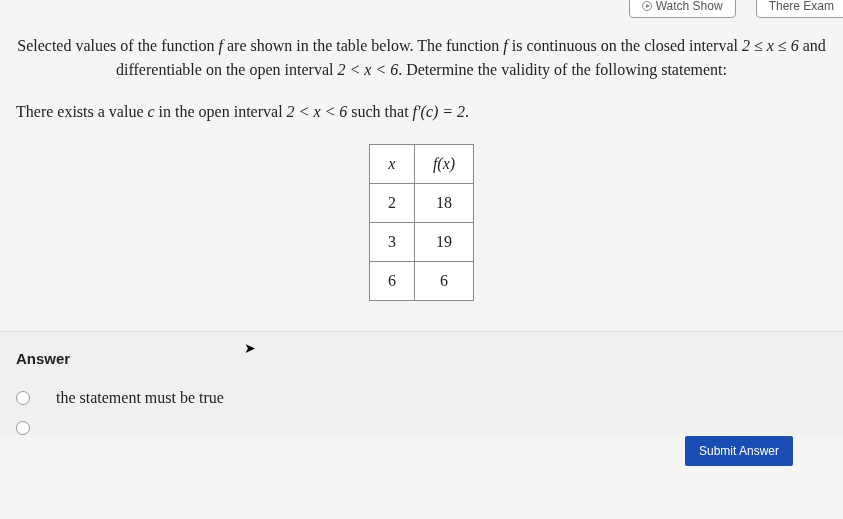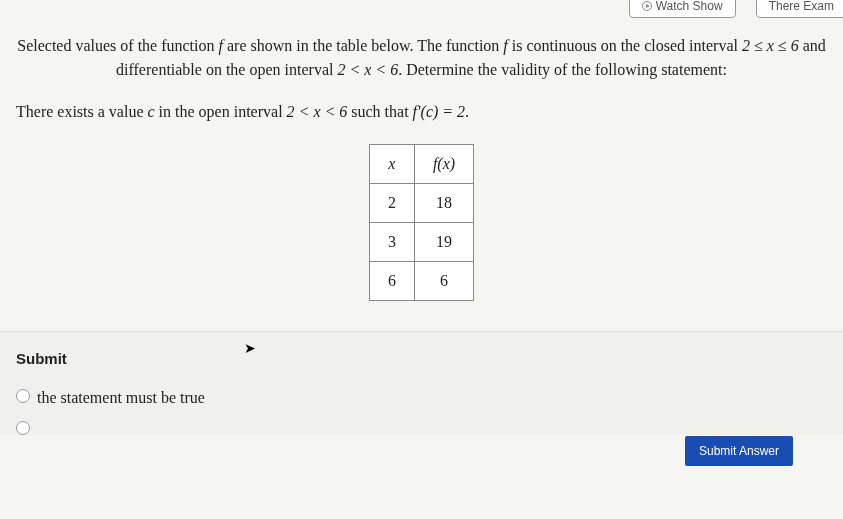--- a/index.html
+++ b/index.html
@@ -105,22 +105,22 @@
       margin-bottom: 22px;
       font-family: Arial, sans-serif;
     }
     .options {
       display: flex;
       flex-direction: column;
       gap: 14px;
     }
     .option-row {
       display: flex;
-      align-items: flex-start;
-      gap: 7px;
+      align-items: center;
+      gap: 26px;
       cursor: pointer;
     }
     .radio {
       width: 14px;
       height: 14px;
       border: 1.5px solid #999;
       border-radius: 50%;
       background: #fff;
       flex-shrink: 0;
     }
@@ -191,21 +191,21 @@
       <tr>
         <td>6</td>
         <td>6</td>
       </tr>
     </tbody>
       </table>
   </div>
 </div>
 
 <div class="answer-section">
-  <div class="answer-heading">Submit</div>
+  <div class="answer-heading">Answer</div>
   <span class="cursor">➤</span>
 
   <div class="options">
     <div class="option-row">
       <span class="radio"></span>
       <span class="option-label">the statement must be true</span>
     </div>
     <div class="option-row">
       <span class="radio"></span>
     </div>

